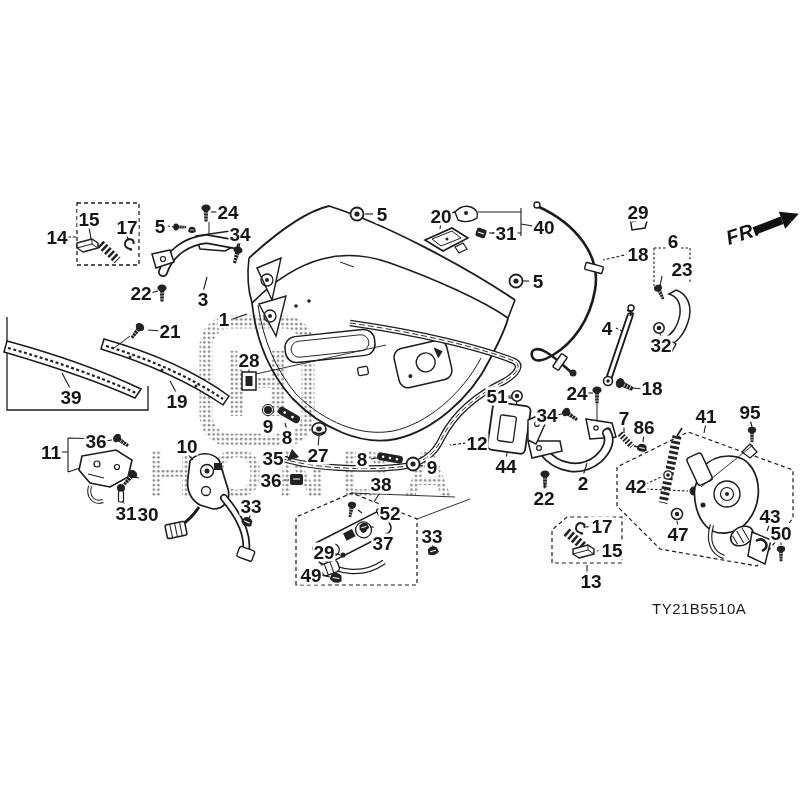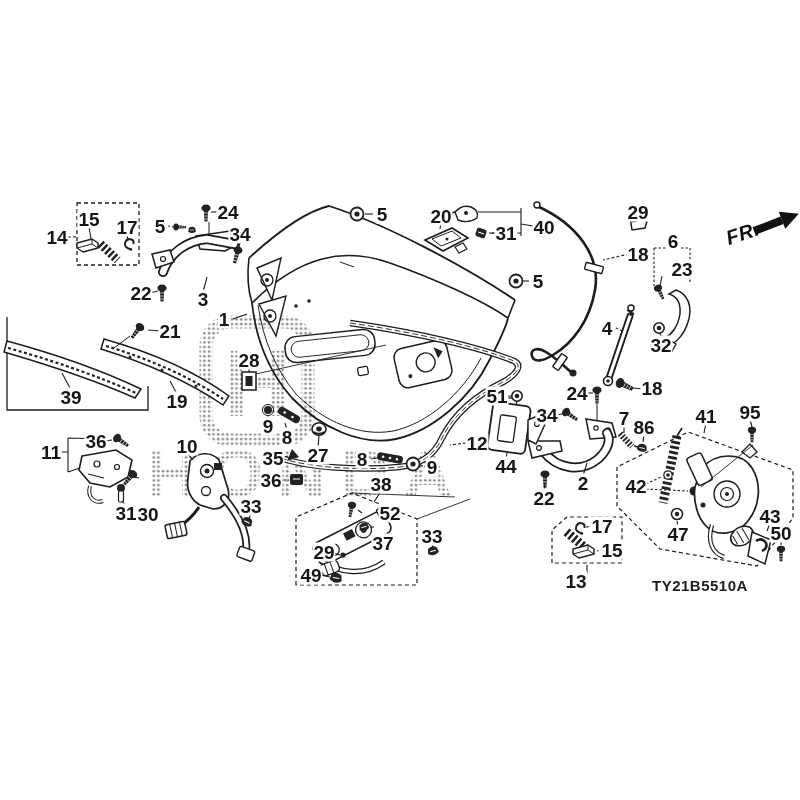--- a/index.html
+++ b/index.html
@@ -3,21 +3,21 @@
 <meta charset="utf-8">
 <style>
   html,body{margin:0;padding:0;background:#fff;}
   .stage{position:relative;width:800px;height:800px;background:#fff;overflow:hidden;
          font-family:"Liberation Sans",sans-serif;}
   .stage svg{position:absolute;left:0;top:0;}
   .callout{position:absolute;transform:translate(-50%,-50%);font-weight:bold;font-size:19px;
            line-height:1;color:#161616;background:#fff;padding:0 1px;white-space:nowrap;}
   .fr-label{position:absolute;left:726px;top:222px;font-weight:bold;font-style:italic;
             font-size:20px;color:#111;transform:rotate(-18deg);letter-spacing:.5px;}
-  .diagram-code{position:absolute;left:652px;top:577px;width:130px;font-weight:bold;
+  .diagram-code{position:absolute;left:652px;top:600px;width:130px;font-weight:normal;
                 font-size:15px;color:#1c1c1c;letter-spacing:.5px;}
 </style>
 </head>
 <body>
 
 <div class="stage">
 
 <svg width="800" height="800" viewBox="0 0 800 800">
   <defs>
     <pattern id="ht" width="4.6" height="4.6" patternUnits="userSpaceOnUse">
@@ -440,21 +440,21 @@
       <div class="callout" style="left: 477px; top: 443px;">12</div>
       <div class="callout" style="left: 506px; top: 466px;">44</div>
       <div class="callout" style="left: 583px; top: 483px;">2</div>
       <div class="callout" style="left: 544px; top: 498px;">22</div>
       <div class="callout" style="left: 636px; top: 486px;">42</div>
       <div class="callout" style="left: 678px; top: 534px;">47</div>
       <div class="callout" style="left: 770px; top: 516px;">43</div>
       <div class="callout" style="left: 781px; top: 533px;">50</div>
       <div class="callout" style="left: 602px; top: 526px;">17</div>
       <div class="callout" style="left: 612px; top: 550px;">15</div>
-      <div class="callout" style="left: 576px; top: 581px; text-align: center;">13</div>
+      <div class="callout" style="left: 591px; top: 581px; text-align: center;">13</div>
       <div class="callout" style="left: 51px; top: 452px;">11</div>
       <div class="callout" style="left: 96px; top: 441px;">36</div>
       <div class="callout" style="left: 148px; top: 478px; margin-top: 36px;">30</div>
       <div class="callout" style="left: 126px; top: 513px;">31</div>
       <div class="callout" style="left: 187px; top: 446px;">10</div>
       <div class="callout" style="left: 251px; top: 506px;">33</div>
       <div class="callout" style="left: 273px; top: 458px;">35</div>
       <div class="callout" style="left: 271px; top: 480px;">36</div>
       <div class="callout" style="left: 268px; top: 426px;">9</div>
       <div class="callout" style="left: 287px; top: 437px;">8</div>

